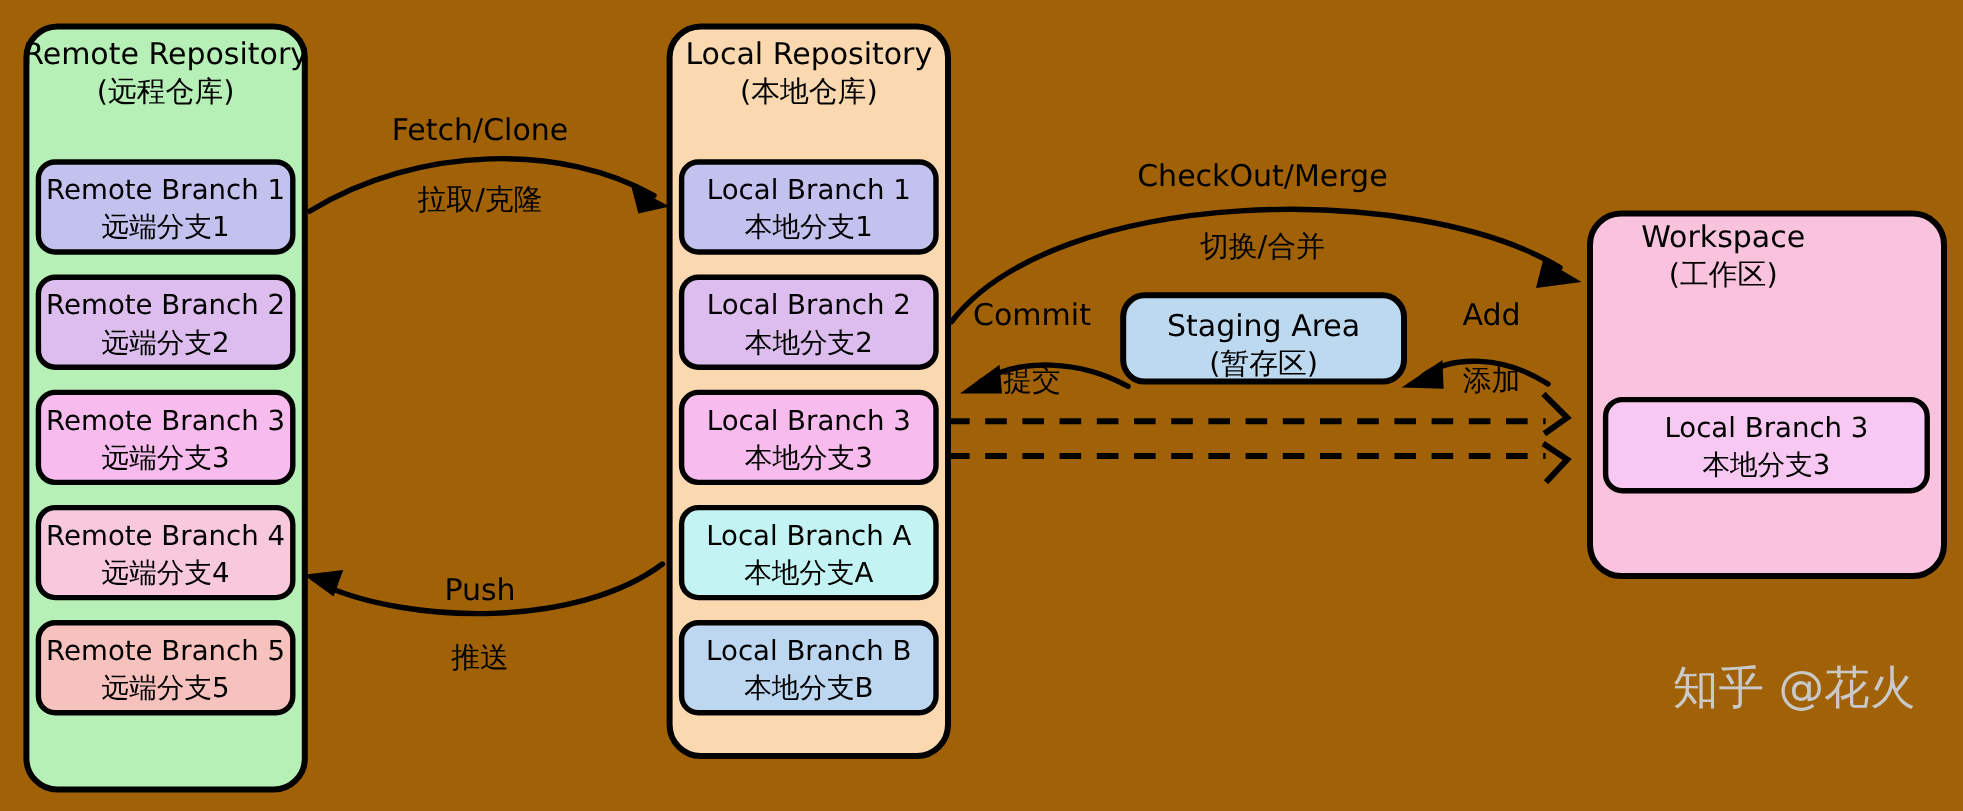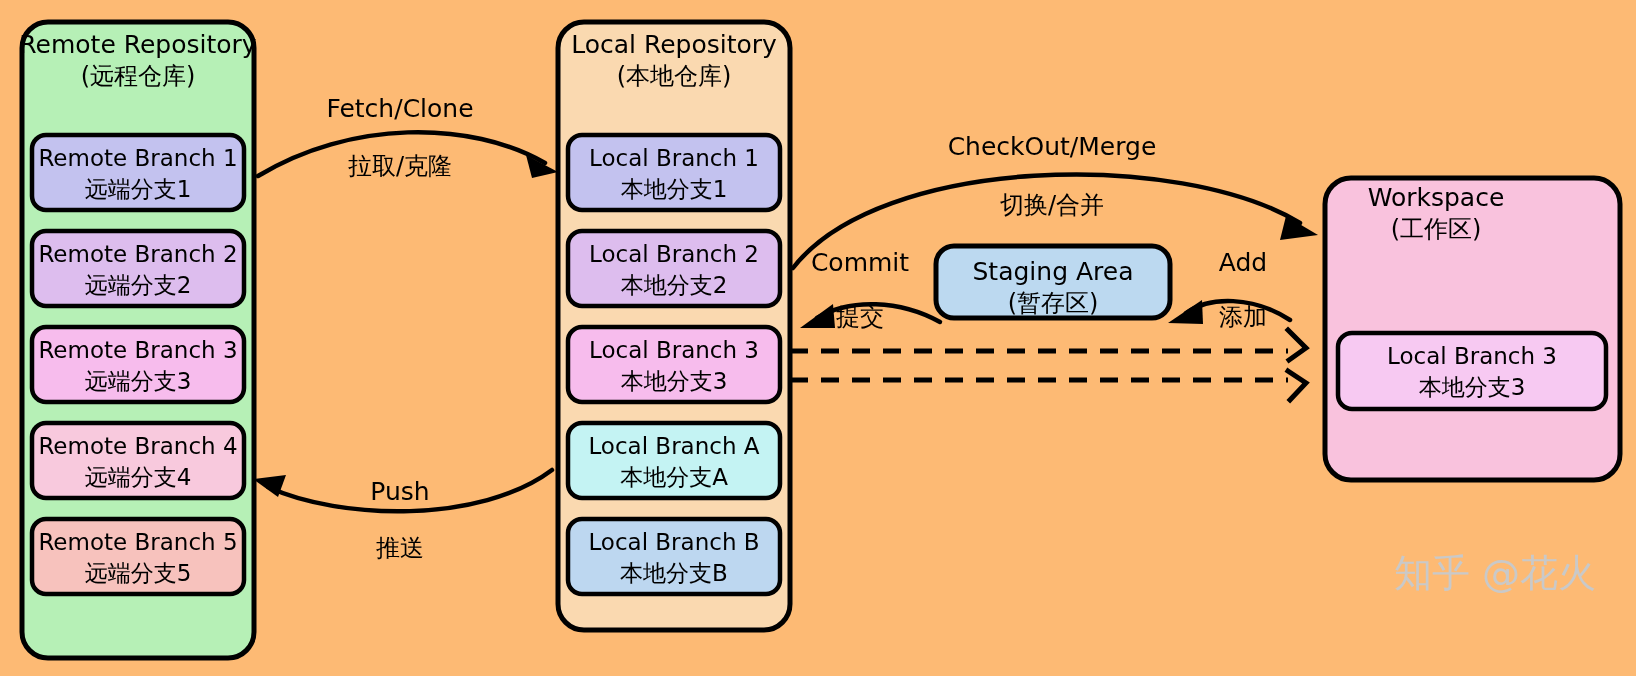--- a/index.html
+++ b/index.html
@@ -1,20 +1,20 @@
 <!DOCTYPE html>
 <html><head>
 <meta charset="utf-8">
 <style>
   html,body{margin:0;padding:0;background:#ffffff;}
   body{
     font-family:"DejaVu Sans","Liberation Sans",sans-serif;
     width:1636px;height:676px;overflow:hidden;
   }
-  #stage{position:relative;width:1636px;height:676px;background:#fdba74;}
+  #stage{position:relative;width:1636px;height:676px;background:#a16207;}
   svg#diagram{position:absolute;left:0;top:0;width:1636px;height:676px;display:block;}
 
   .box-fill{stroke:#000;stroke-width:5;stroke-linejoin:round;}
   .inner-fill{stroke:#000;stroke-width:4.5;stroke-linejoin:round;}
   .flow{fill:none;stroke:#000;stroke-width:4.5;stroke-linecap:round;}
   .flow-dash{fill:none;stroke:#000;stroke-width:5;stroke-linecap:butt;stroke-dasharray:18 13;}
   .chev{fill:none;stroke:#000;stroke-width:5;stroke-linecap:square;stroke-linejoin:miter;}
   .head{fill:#000;stroke:none;}
 
   text{fill:#000;}

